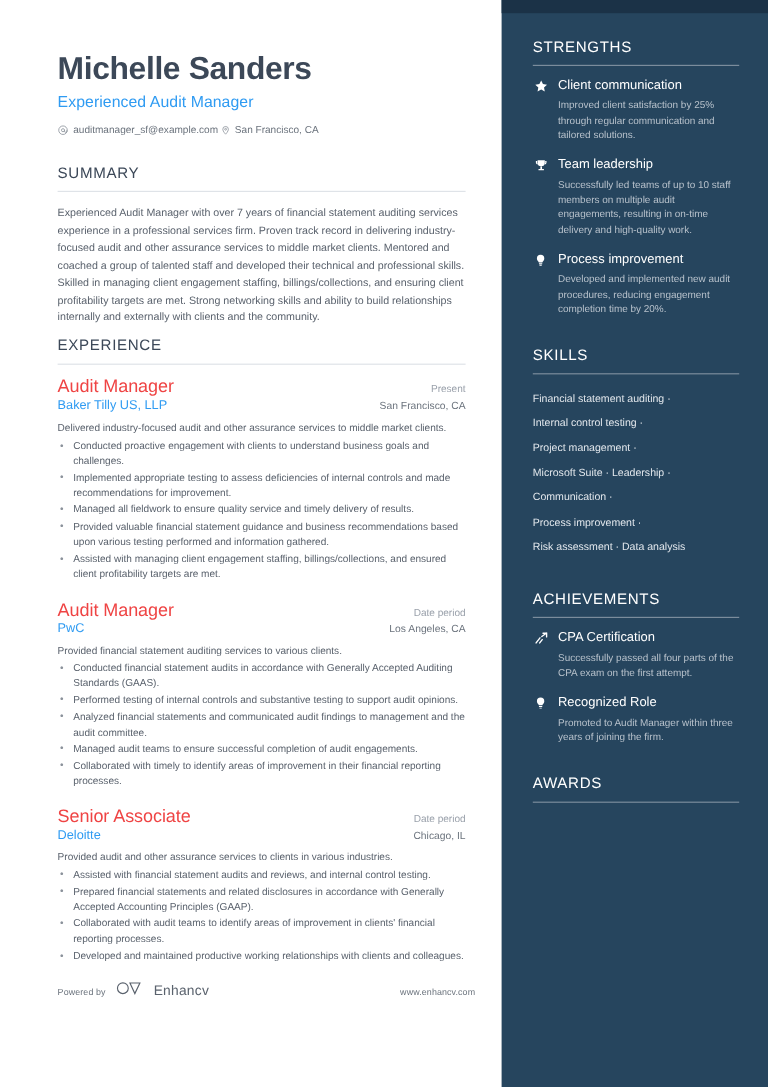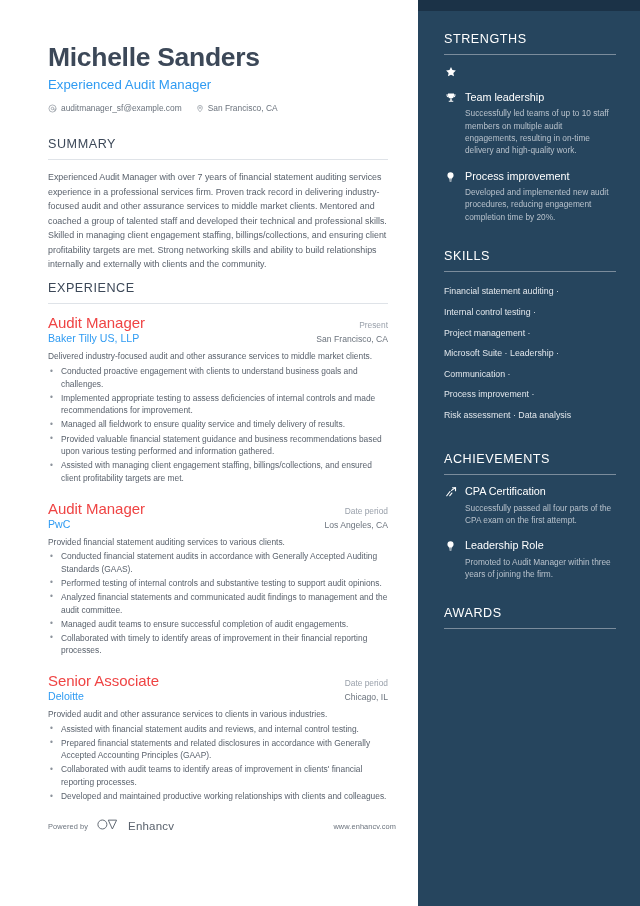--- a/index.html
+++ b/index.html
@@ -35,21 +35,21 @@
   .headline {
     font-size: 13.2px;
     color: #2f9bf2;
     margin-top: 5px;
     font-weight: normal;
     letter-spacing: 0.05px;
   }
   .contact-row {
     display: flex;
     align-items: center;
-    gap: 14px;
+    gap: 2px;
     margin-top: 11px;
     font-size: 8.4px;
     color: #6b737d;
   }
   .contact-item { display: flex; align-items: center; gap: 4px; }
   .contact-item svg { display: block; }
 
   .section { margin-top: 24px; }
   .section.exp { margin-top: 10px; }
   .sec-title {
@@ -346,20 +346,24 @@
       <div class="side-section">
         <div class="side-title">STRENGTHS</div>
         <div class="side-rule"></div>
 
         <div class="side-item">
           <span class="side-icon">
             <svg width="12" height="12" viewBox="0 0 24 24" fill="#ffffff">
               <path d="M12 2l2.9 6.2 6.8.9-5 4.7 1.3 6.8L12 17.3 5.9 20.6l1.3-6.8-5-4.7 6.8-.9z"></path>
             </svg>
           </span>
+          <div class="side-item-body">
+            <div class="side-item-title">Client communication</div>
+            <div class="side-item-desc">Improved client satisfaction by 25% through regular communication and tailored solutions.</div>
+          </div>
         </div>
 
         <div class="side-item">
           <span class="side-icon">
             <svg width="12" height="12" viewBox="0 0 24 24" fill="#ffffff">
               <path d="M6 3h12v4.2a6 6 0 1 1-12 0V3zm4.6 10.5h2.8v4h3.1v2.2H7.5V17.5h3.1z"></path>
               <path d="M5.6 4.3H3.1v2.2c0 2 1.1 3.4 2.9 3.8V8.2c-.6-.3-.9-.9-.9-1.7zM18.4 4.3h2.5v2.2c0 2-1.1 3.4-2.9 3.8V8.2c.6-.3.9-.9.9-1.7z"></path>
             </svg>
           </span>
           <div class="side-item-body">
@@ -416,21 +420,21 @@
         </div>
 
         <div class="side-item">
           <span class="side-icon">
             <svg width="11" height="12" viewBox="0 0 24 24" fill="#ffffff">
               <path d="M12 1.8A6.7 6.7 0 0 0 5.3 8.5c0 2.6 1.5 4.1 2.5 5.3.6.8.9 1.2.9 1.9h6.6c0-.7.3-1.1.9-1.9 1-1.2 2.5-2.7 2.5-5.3A6.7 6.7 0 0 0 12 1.8z"></path>
               <path d="M9 17.3h6v1.6H9zM9.9 20.1h4.2v1.6H9.9z"></path>
             </svg>
           </span>
           <div class="side-item-body">
-            <div class="side-item-title">Leadership Role</div>
+            <div class="side-item-title">Recognized Role</div>
             <div class="side-item-desc">Promoted to Audit Manager within three years of joining the firm.</div>
           </div>
         </div>
       </div>
 
       <div class="side-section">
         <div class="side-title">AWARDS</div>
         <div class="side-rule"></div>
 
       </div>

